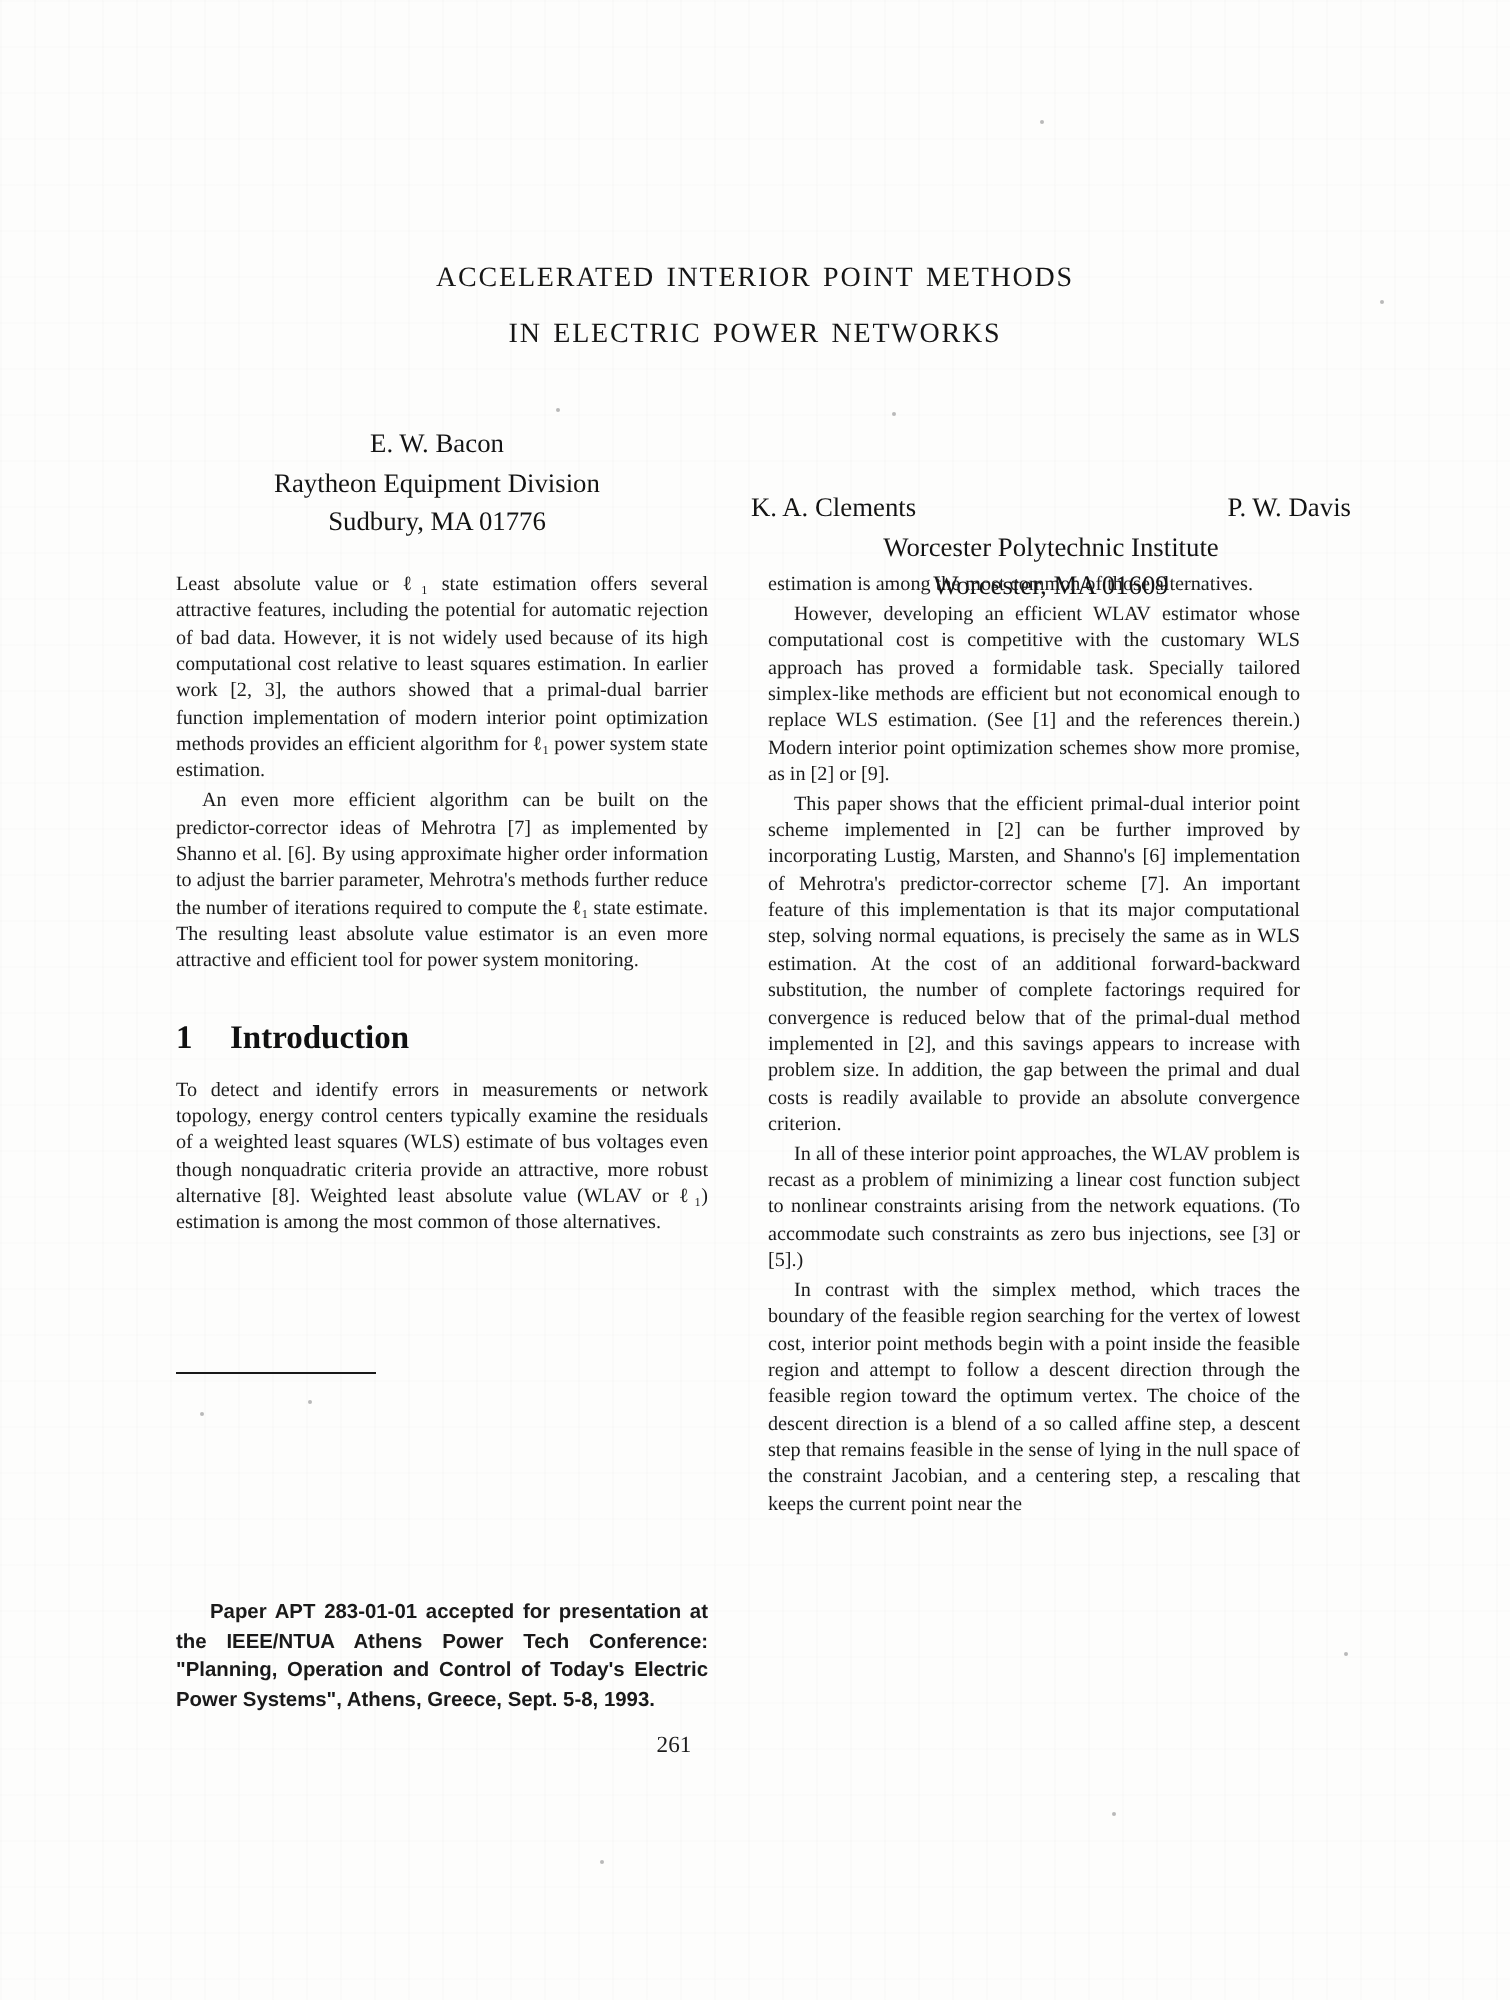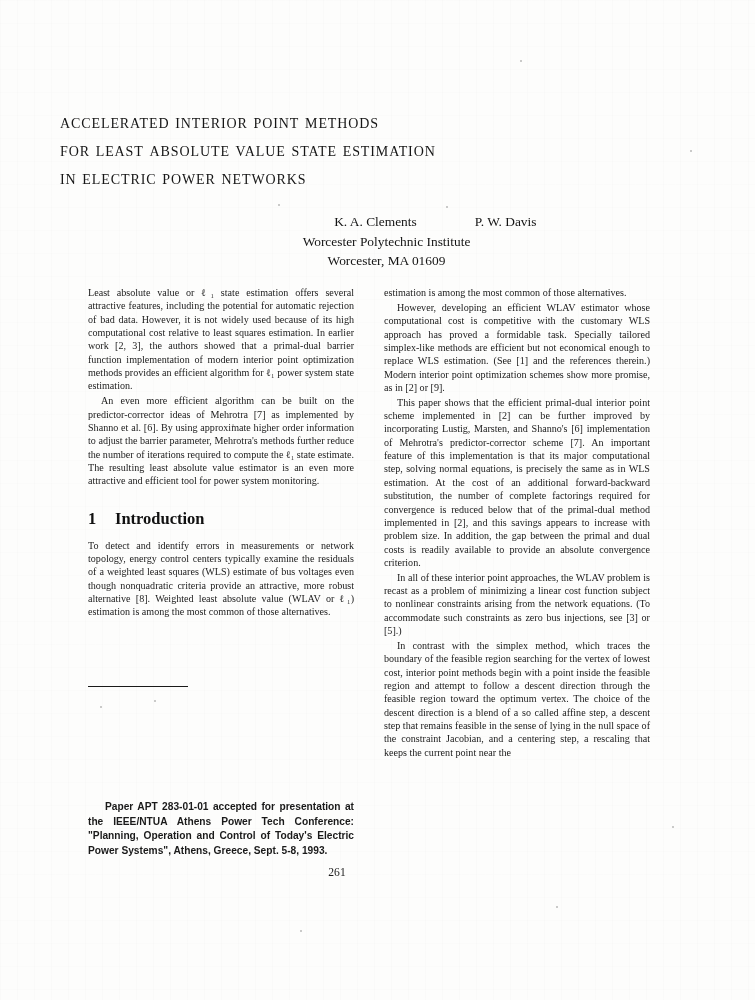--- a/index.html
+++ b/index.html
@@ -29,23 +29,23 @@
         rgba(0,0,0,0.006) 0px,
         rgba(0,0,0,0.006) 1px,
         rgba(0,0,0,0.0) 1px,
         rgba(0,0,0,0.0) 23px);
   }
 
   
   .title-block {
     position: absolute;
     left: 60px;
-    top: 108px;
+    top: 124px;
     width: 635px;
-    text-align: left;
+    text-align: center;
   }
   .title-line {
     font-family: "Liberation Serif", "DejaVu Serif", serif;
     font-size: 19.5px;
     letter-spacing: 0.9px;
     line-height: 28px;
     font-variant: small-caps;
     text-transform: lowercase;
     color: #161616;
     white-space: nowrap;
@@ -64,22 +64,23 @@
   .author-group {
     text-align: center;
     font-size: 13.4px;
     line-height: 19.5px;
     color: #141414;
   }
   .author-left { width: 278px; }
   .author-right { width: 300px; margin-left: 18px; }
   .author-names-row {
     display: flex;
-    justify-content: flex-end;
+    justify-content: space-between;
     gap: 58px;
+    margin-top: 32px;
   }
   .author-name { white-space: nowrap; }
   .author-aff { white-space: nowrap; }
 
   
   .col {
     position: absolute;
     top: 286px;
     width: 266px;
     text-align: justify;
@@ -171,25 +172,29 @@
   <div class="speck" style="left:446px; top:206px; width:2px; height:2px;"></div>
   <div class="speck" style="left:232px; top:424px; width:2px; height:2px;"></div>
   <div class="speck" style="left:100px; top:706px; width:2px; height:2px;"></div>
   <div class="speck" style="left:154px; top:700px; width:2px; height:2px;"></div>
   <div class="speck" style="left:672px; top:826px; width:2px; height:2px;"></div>
   <div class="speck" style="left:556px; top:906px; width:2px; height:2px;"></div>
   <div class="speck" style="left:300px; top:930px; width:2px; height:2px;"></div>
 
   <div class="title-block">
     <div class="title-line">Accelerated Interior Point Methods</div>
-    <div class="title-line">for Least Absolute Value State Estimation</div>
     <div class="title-line">in Electric Power Networks</div>
   </div>
 
   <div class="authors">
+    <div class="author-group author-left">
+      <div class="author-name">E. W. Bacon</div>
+      <div class="author-aff">Raytheon Equipment Division</div>
+      <div class="author-aff">Sudbury, MA 01776</div>
+    </div>
     <div class="author-group author-right">
       <div class="author-names-row">
         <span class="author-name">K. A. Clements</span>
         <span class="author-name">P. W. Davis</span>
       </div>
       <div class="author-aff">Worcester Polytechnic Institute</div>
       <div class="author-aff">Worcester, MA 01609</div>
     </div>
   </div>
 

